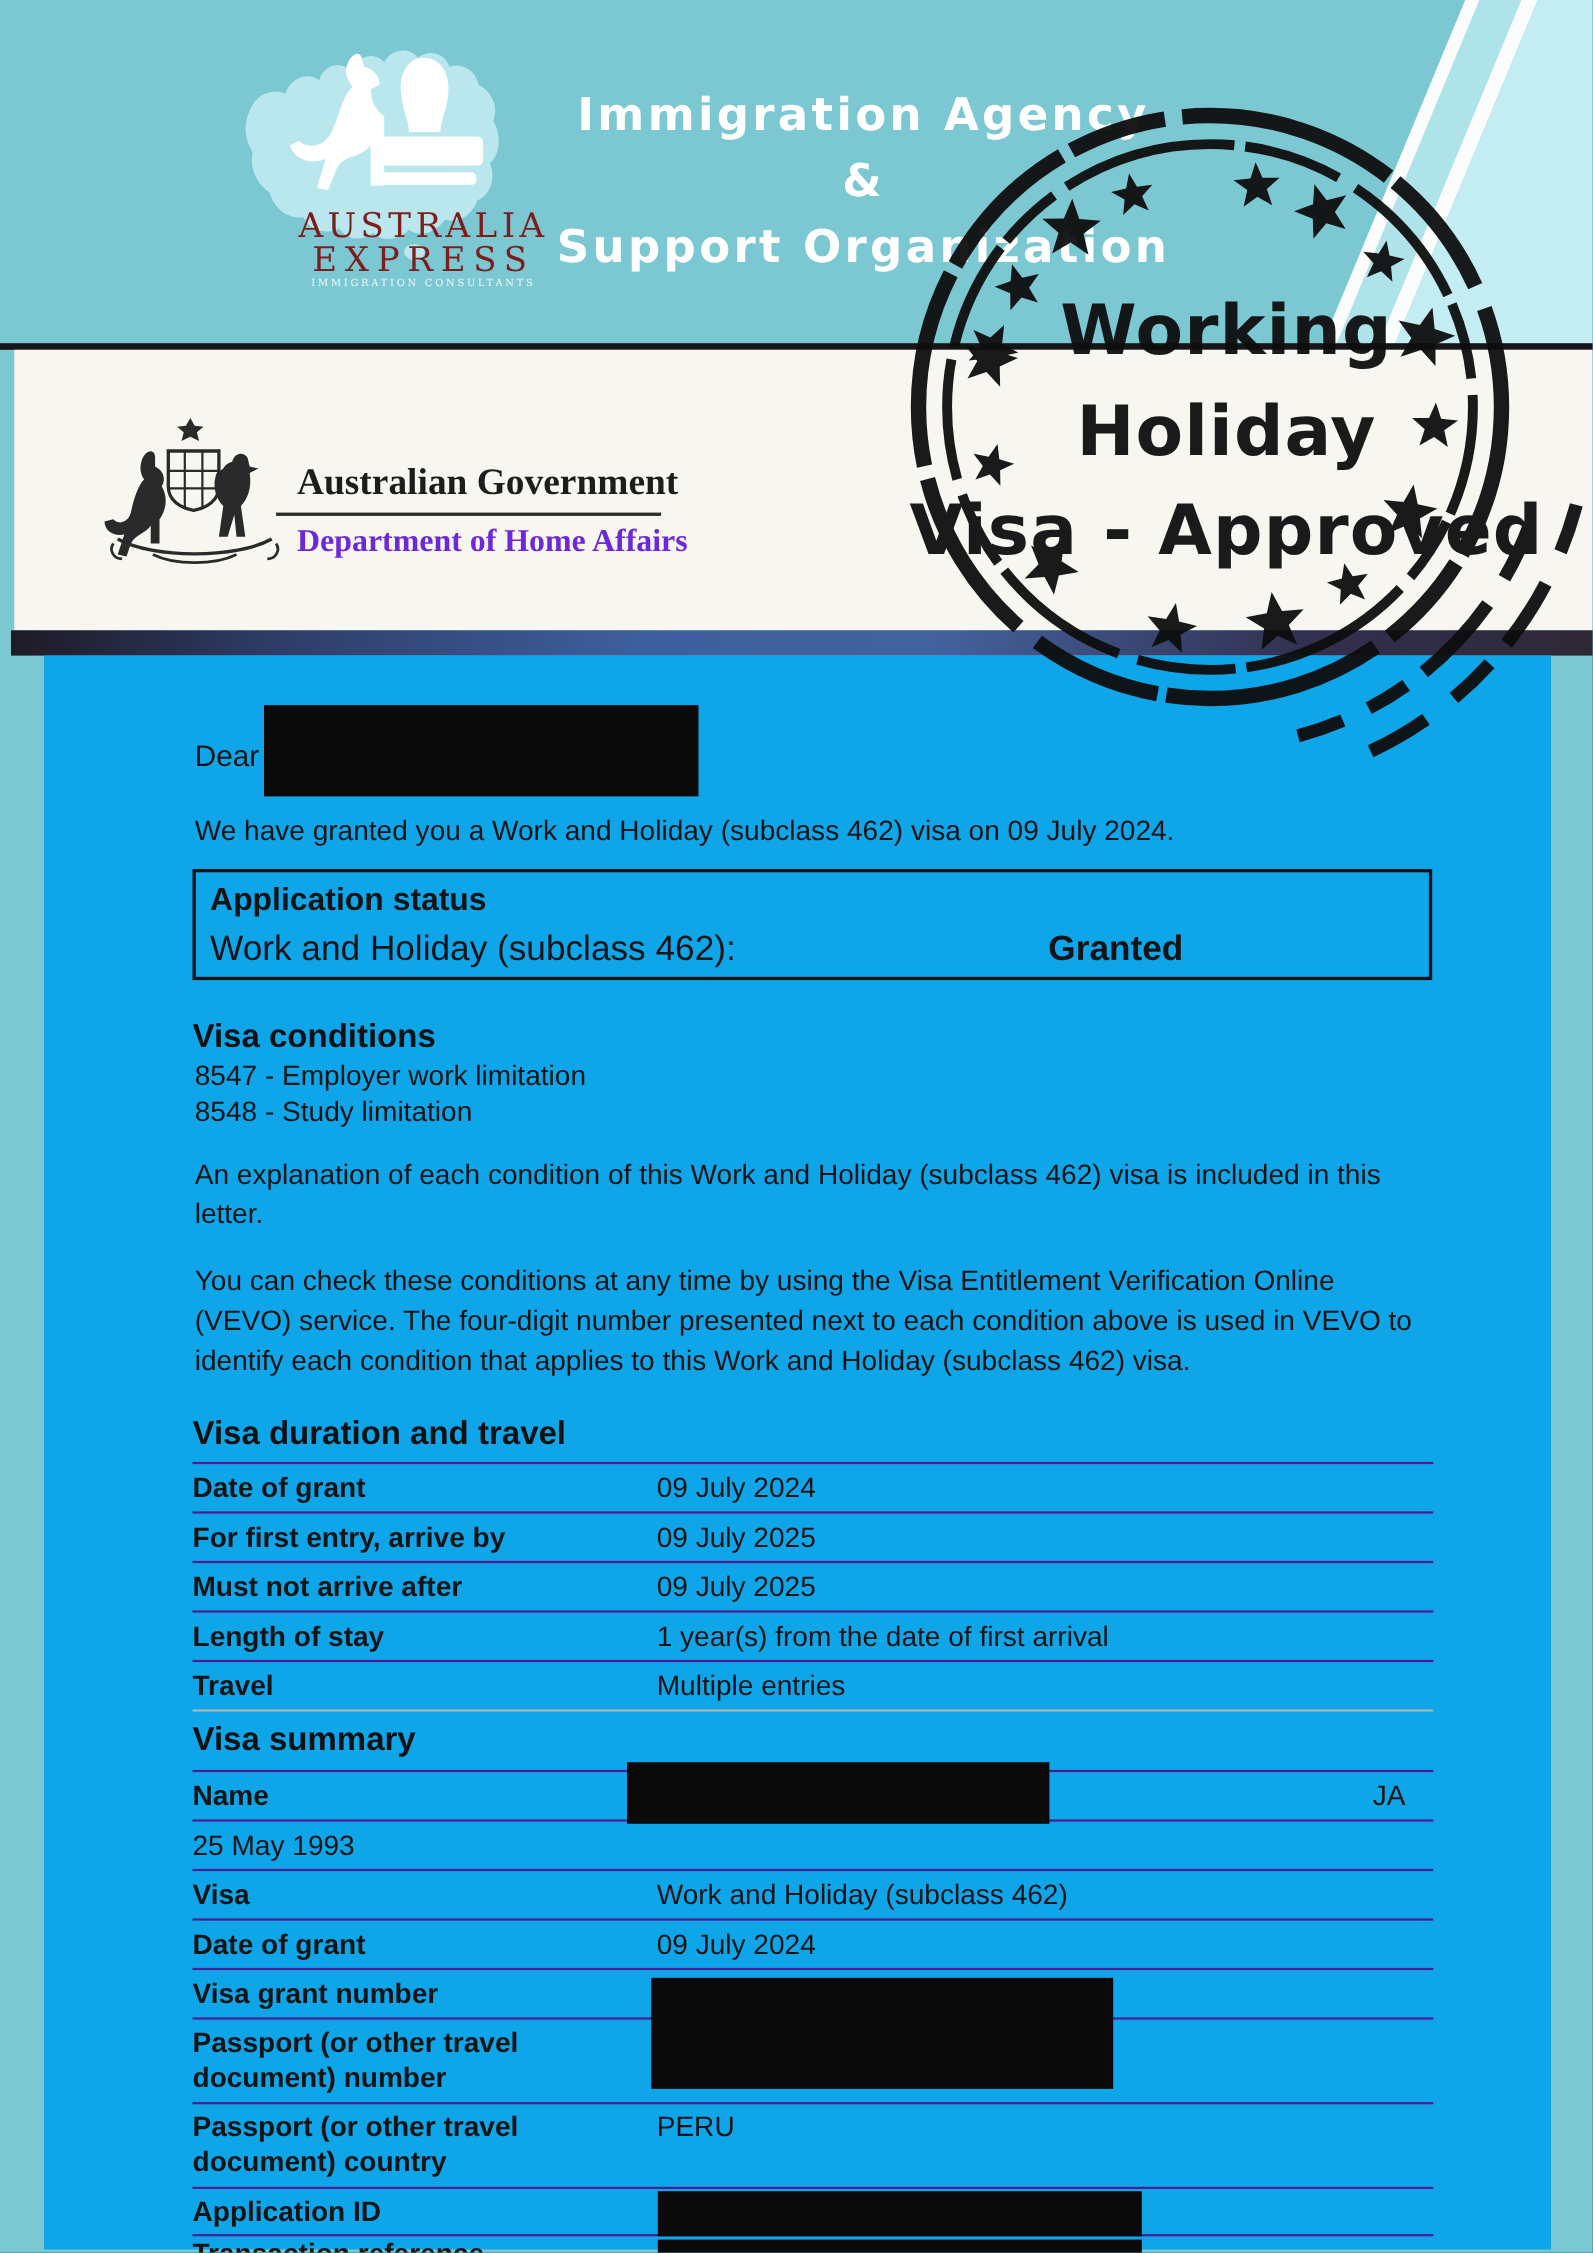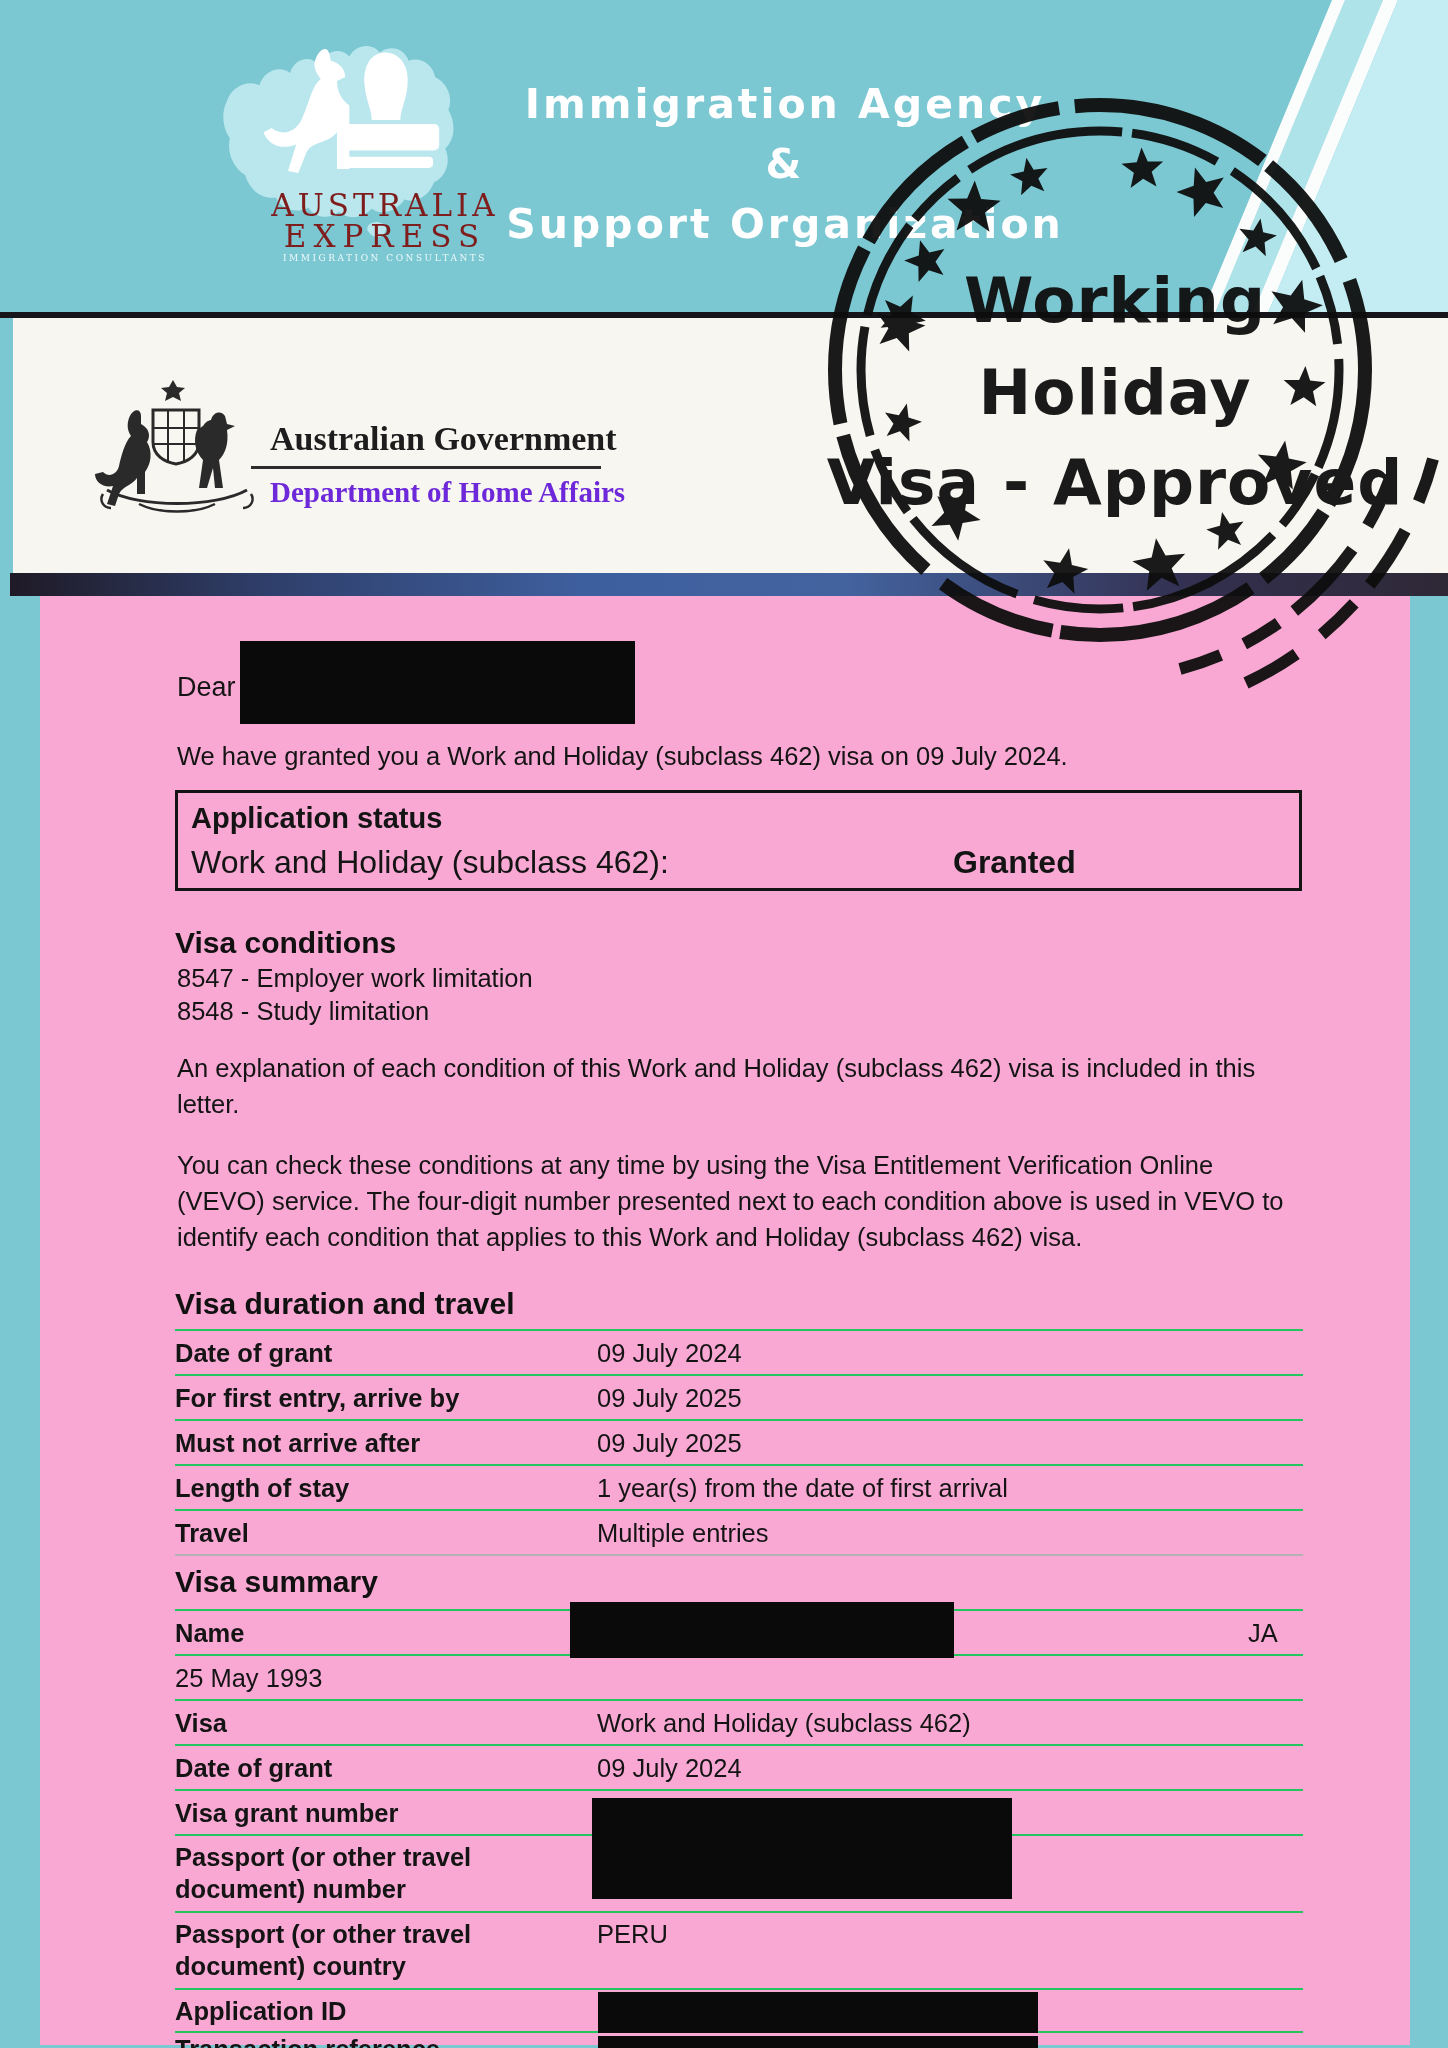--- a/index.html
+++ b/index.html
@@ -25,21 +25,21 @@
   .coat-svg{position:absolute;left:89px;top:378px;z-index:2;}
   .gov-line1{position:absolute;left:270px;top:420px;font-family:"Liberation Serif",serif;
              font-weight:bold;font-size:34px;color:#1d1d1d;}
   .gov-rule{position:absolute;left:251px;top:466px;width:350px;height:3px;background:#2c2c2c;}
   .gov-line2{position:absolute;left:270px;top:476px;font-family:"Liberation Serif",serif;
              font-weight:bold;font-size:29px;color:#6d28d9;}
   
   .grad-bar{position:absolute;left:10px;top:573px;width:1438px;height:23px;
             background:linear-gradient(90deg,#1f1a26 0%,#2f3f6b 18%,#3e5f9e 40%,#43639f 58%,#333050 82%,#2e2836 100%);}
   
-  .page{position:absolute;left:40px;top:596px;width:1370px;height:1449px;background:#f9a8d4;}
+  .page{position:absolute;left:40px;top:596px;width:1370px;height:1449px;background:#0ea5e9;}
   .abs{position:absolute;}
   .dear-label{left:137px;top:76px;font-size:27px;}
   .redactbox{background:#0a0a0a;}
   .dear-redact{left:200px;top:45px;width:395px;height:83px;}
   .intro{left:137px;top:146px;font-size:25.5px;}
   
   .status-box{left:135px;top:194px;width:1127px;height:101px;border:3px solid #141414;
               box-sizing:border-box;padding:9px 13px;position:absolute;}
   .status-title{font-size:29px;font-weight:bold;}
   .status-row{position:relative;margin-top:9px;font-size:32px;}
@@ -50,21 +50,21 @@
   .vc-list{left:137px;top:366px;font-size:25.5px;line-height:33px;}
   .para{position:absolute;left:137px;width:1130px;font-size:25.5px;line-height:36px;}
   .para1{top:454px;}
   .para2{top:551px;}
   .dur-title{left:135px;top:691px;}
   .sum-title{left:135px;top:969px;}
   
   .rtable{position:absolute;left:135px;width:1128px;}
   .dur-table{top:733px;border-bottom:2px solid #b3b3b3;}
   .sum-table{top:1013px;}
-  .trow{display:flex;border-top:2px solid #22c55e;min-height:43px;align-items:center;position:relative;}
+  .trow{display:flex;border-top:2px solid #4c1d95;min-height:43px;align-items:center;position:relative;}
   .trow.tall{min-height:75px;align-items:flex-start;}
   .trow.tall .tlabel,.trow.tall .tvalue{padding-top:5px;}
   .tlabel{width:422px;box-sizing:border-box;padding-right:62px;font-weight:bold;
           font-size:25.5px;line-height:32px;flex:0 0 422px;}
   .tvalue{flex:1;font-size:25.5px;line-height:32px;}
   .redact{display:none;position:absolute;background:#0a0a0a;z-index:2;}
   .trow.redacted .redact{display:block;}
   .v-name .redact{left:395px;top:-9px;width:384px;height:56px;}
   .name-suffix{position:relative;z-index:3;margin-left:651px;}
   .v-grantspan .redact{left:417px;top:7px;width:420px;height:101px;}

